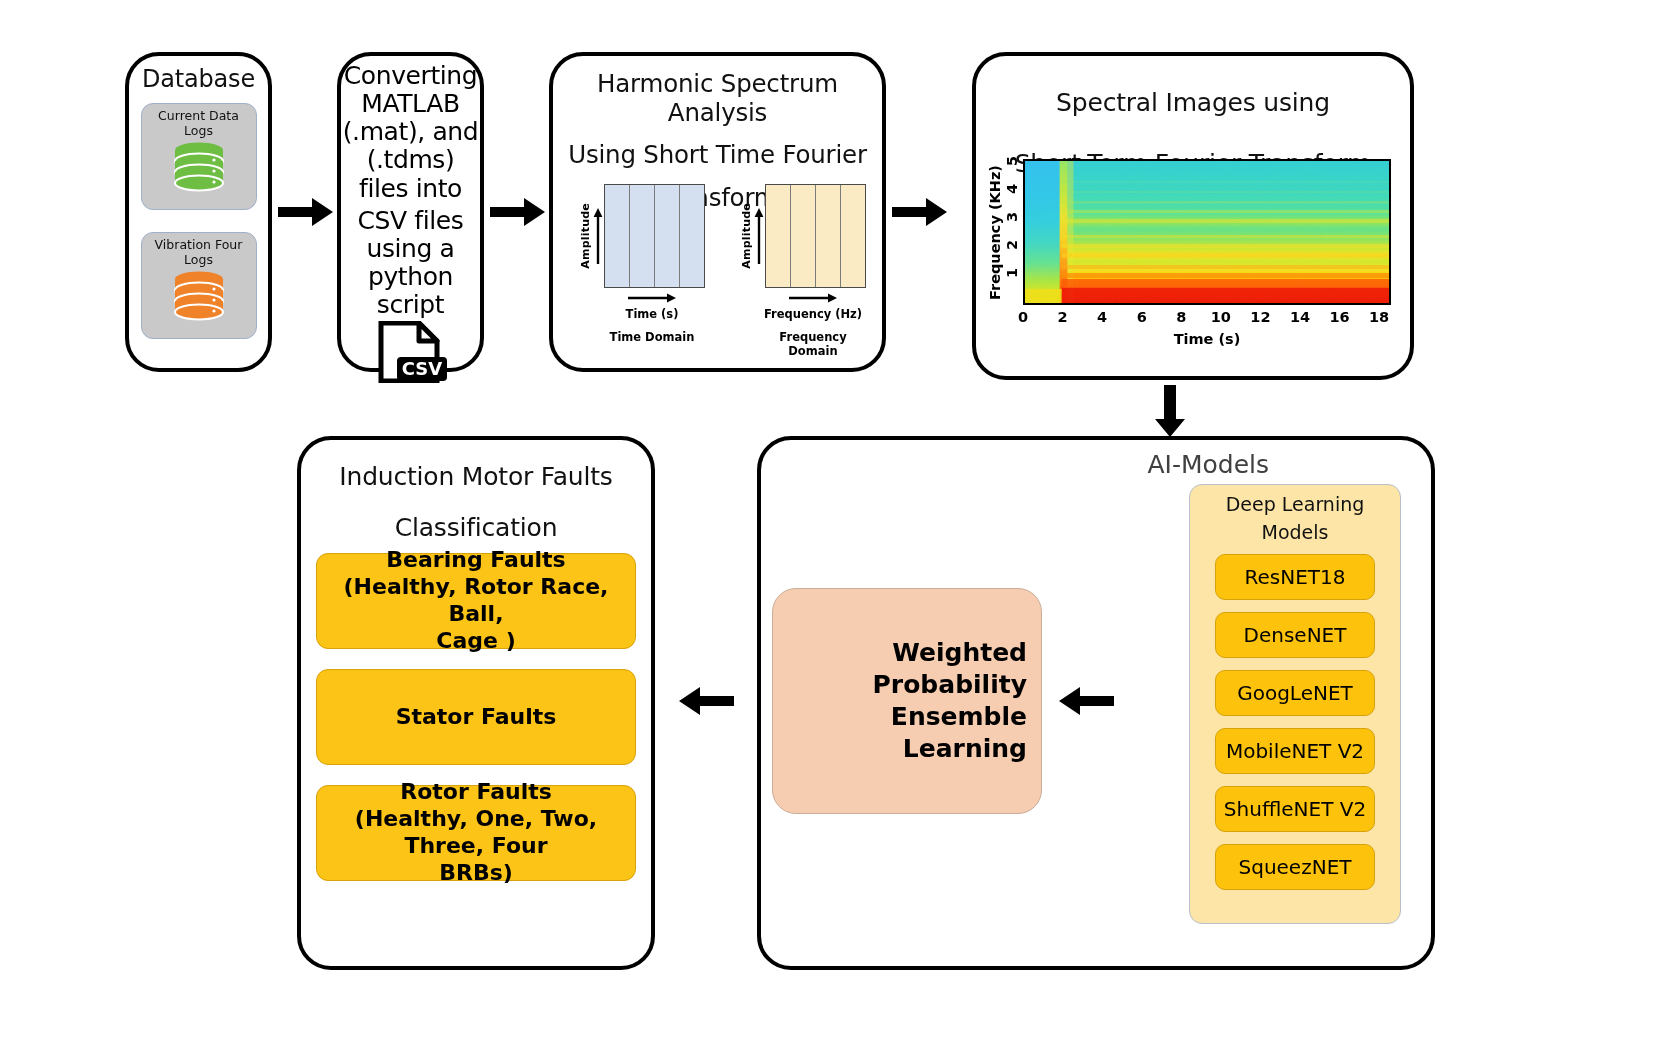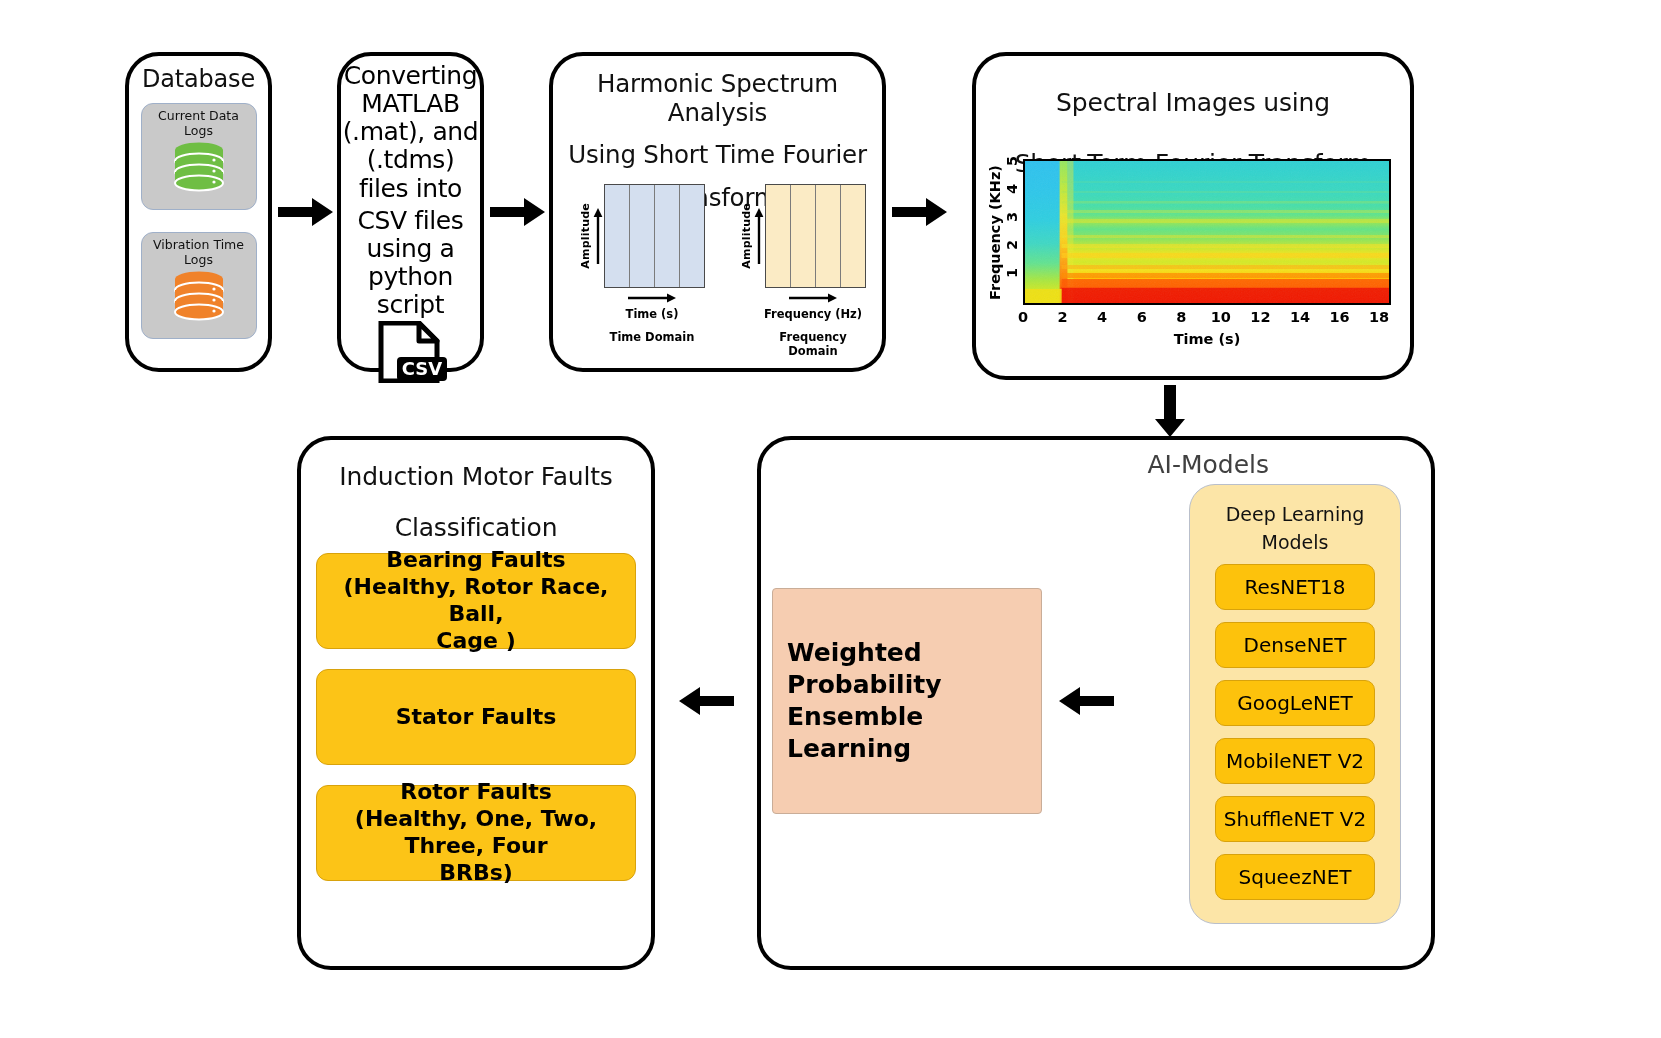--- a/index.html
+++ b/index.html
@@ -136,36 +136,36 @@
     font-size:22px;font-weight:700;line-height:1.22;text-align:center;
     padding:10px 8px;
     color:#000;
   }
   .fault-chip.h3{ height:96px; }
   .fault-chip.h2{ height:96px; }
 
   
   #box-wpel{
     position:absolute;left:772px;top:588px;width:270px;height:226px;
-    background:#f6cdb1;border:1px solid #c9ad98;border-radius:4px;
+    background:#f6cdb1;border:1px solid #c9ad98;border-radius:24px;
     display:flex;align-items:center;justify-content:center;
-    text-align:left;font-size:25px;font-weight:700;line-height:1.28;
+    text-align:right;font-size:25px;font-weight:700;line-height:1.28;
     box-sizing:border-box;padding:3px 14px;
   }
 
   
   #box-ai{ left:757px; top:436px; width:678px; height:534px; }
   .ai-title{
     position:absolute;top:10px;right:162px;
     font-size:25px;text-align:center;color:#404040;
   }
   .ai-panel{
     position:absolute;right:30px;top:44px;width:212px;height:440px;
-    background:#fce5a7;border:1px solid #b9bfcb;border-radius:26px;
-    box-sizing:border-box;padding-top:18px;
+    background:#fce5a7;border:1px solid #b9bfcb;border-radius:13px;
+    box-sizing:border-box;padding-top:8px;
   }
   .ai-panel-title{
     text-align:center;font-size:19px;line-height:1.18;color:#111;margin-bottom:10px;
   }
   .model-chip{
     width:160px;height:46px;margin:0 auto 12px auto;
     background:#fdc20c;border:1px solid #d8a20c;border-radius:10px;
     display:flex;align-items:center;justify-content:center;
     font-size:20px;font-weight:400;color:#000;
     box-sizing:border-box;
@@ -193,21 +193,21 @@
         <ellipse cx="30" cy="30" rx="24" ry="7.5" fill="#6FBE44" stroke="#fff" stroke-width="2"></ellipse>
         <rect x="6" y="30" width="48" height="11" fill="#6FBE44"></rect>
         <ellipse cx="30" cy="41" rx="24" ry="7.5" fill="#6FBE44" stroke="#fff" stroke-width="2"></ellipse>
         <circle cx="45" cy="18" r="1.6" fill="#fff"></circle>
         <circle cx="45" cy="29" r="1.6" fill="#fff"></circle>
         <circle cx="45" cy="40" r="1.6" fill="#fff"></circle>
       </svg>
     </div>
 
     <div class="db-card" style="margin-top:22px;">
-      <div class="db-card-label">Vibration Time</div>
+      <div class="db-card-label">Vibration Four</div>
       <div class="db-card-label">Logs</div>
       <svg class="cyl" width="60" height="52" viewBox="0 0 60 52">
         <ellipse cx="30" cy="8" rx="24" ry="7.5" fill="#F0822A"></ellipse>
         <rect x="6" y="8" width="48" height="11" fill="#F0822A"></rect>
         <ellipse cx="30" cy="19" rx="24" ry="7.5" fill="#F0822A" stroke="#fff" stroke-width="2"></ellipse>
         <rect x="6" y="19" width="48" height="11" fill="#F0822A"></rect>
         <ellipse cx="30" cy="30" rx="24" ry="7.5" fill="#F0822A" stroke="#fff" stroke-width="2"></ellipse>
         <rect x="6" y="30" width="48" height="11" fill="#F0822A"></rect>
         <ellipse cx="30" cy="41" rx="24" ry="7.5" fill="#F0822A" stroke="#fff" stroke-width="2"></ellipse>
         <circle cx="45" cy="18" r="1.6" fill="#fff"></circle>

